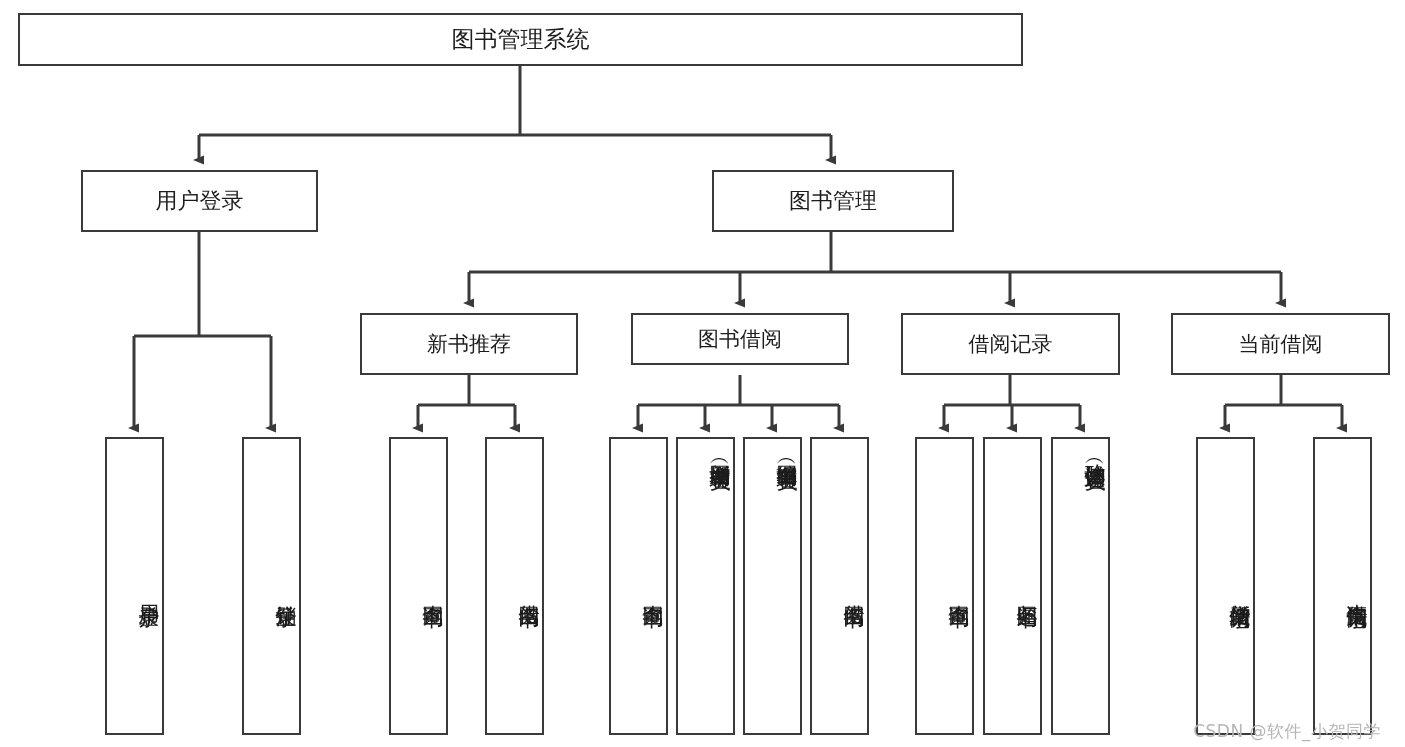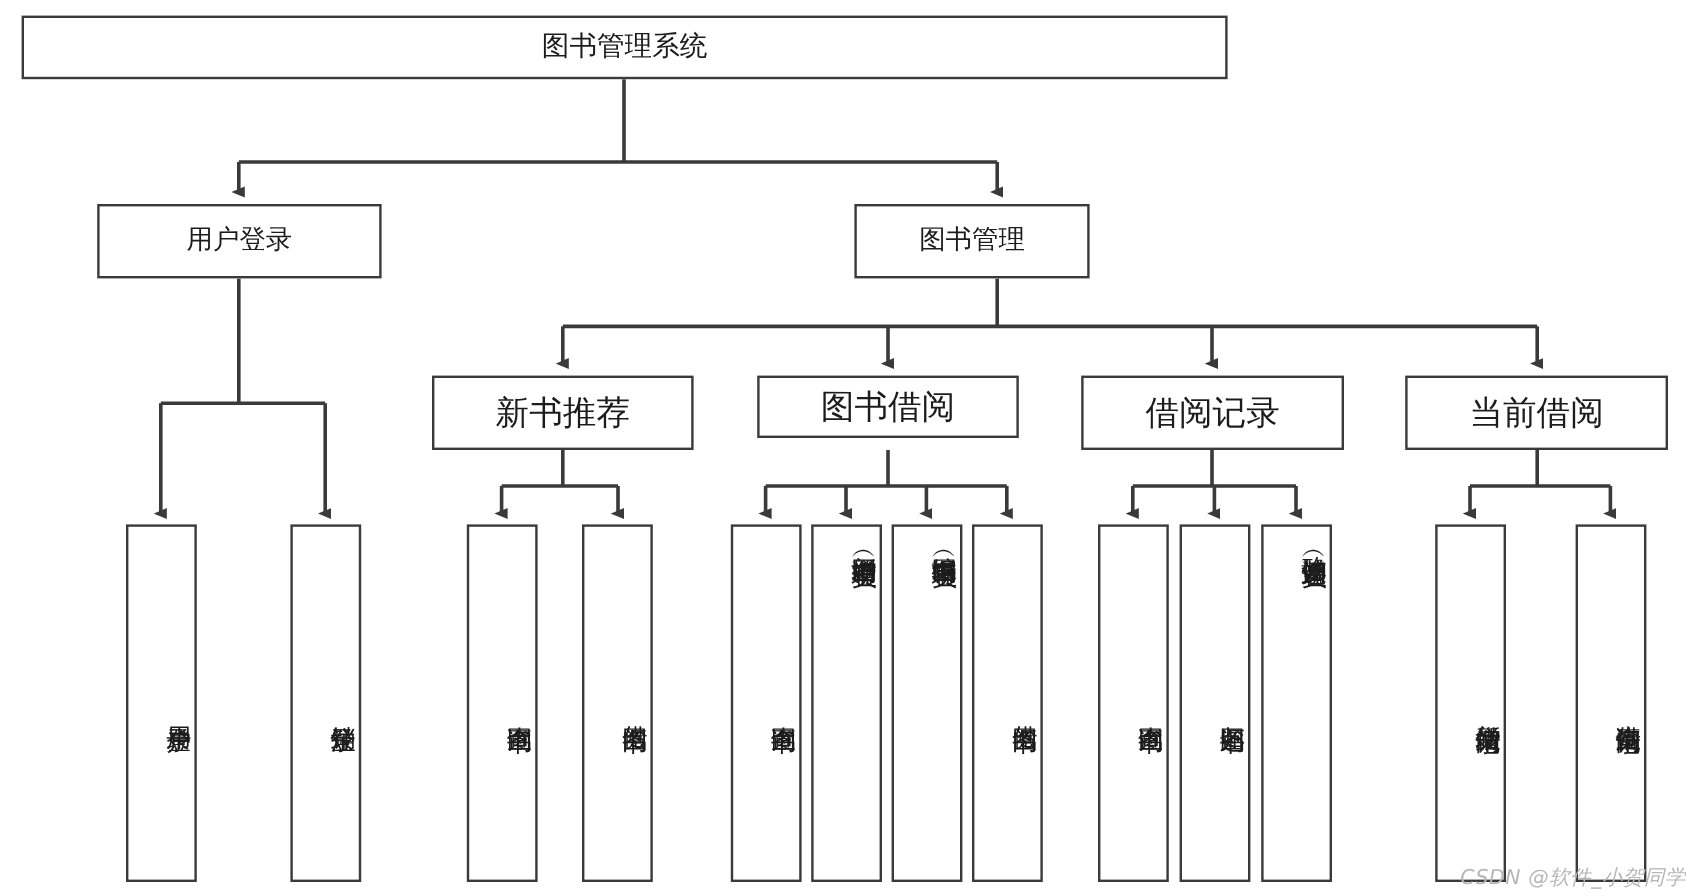--- a/index.html
+++ b/index.html
@@ -30,21 +30,21 @@
     line-height: 1.28;
     text-align: center;
   }
   .node.root {
     font-size: 23px;
   }
   .node.lvl2 {
     font-size: 22px;
   }
   .node.lvl3 {
-    font-size: 28px;
+    font-size: 21px;
   }
   .node.leaf {
     font-size: 21px;
     writing-mode: vertical-rl;
     text-orientation: upright;
     align-items: flex-start;
     justify-content: center;
     padding-top: 8px;
     letter-spacing: 1px;
   }
@@ -54,27 +54,26 @@
   svg.edges {
     position: absolute;
     left: 0;
     top: 0;
     width: 1405px;
     height: 747px;
     pointer-events: none;
   }
   .watermark {
     position: absolute;
-    right: 0;
+    right: 24px;
     bottom: 4px;
     font-size: 17px;
     color: #b6b6b6;
     letter-spacing: 0.5px;
     white-space: nowrap;
-    font-style: italic;
   }
 </style>
 </head>
 <body>
 
 <div id="canvas">
 
   <svg class="edges" viewBox="0 0 1405 747">
     <defs>
       <marker id="arrow" markerWidth="11" markerHeight="11" refX="4.6" refY="5" orient="auto" markerUnits="userSpaceOnUse">
@@ -125,21 +124,21 @@
     </g>
   </svg>
 
   <div class="node root" style="left:18px; top:13px; width:1005px; height:53px;">
     <span>图书管理系统</span>
   </div>
 
   <div class="node lvl2" style="left:81px; top:170px; width:237px; height:62px;">
     <span>用户登录</span>
   </div>
-  <div class="node lvl2" style="left:712px; top:170px; width:196px; height:62px;">
+  <div class="node lvl2" style="left:712px; top:170px; width:242px; height:62px;">
     <span>图书管理</span>
   </div>
 
   <div class="node lvl3" style="left:360px; top:313px; width:218px; height:62px;">
     <span>新书推荐</span>
   </div>
   <div class="node lvl3" style="left:631px; top:313px; width:218px; height:52px;">
     <span>图书借阅</span>
   </div>
   <div class="node lvl3" style="left:901px; top:313px; width:219px; height:62px;">

